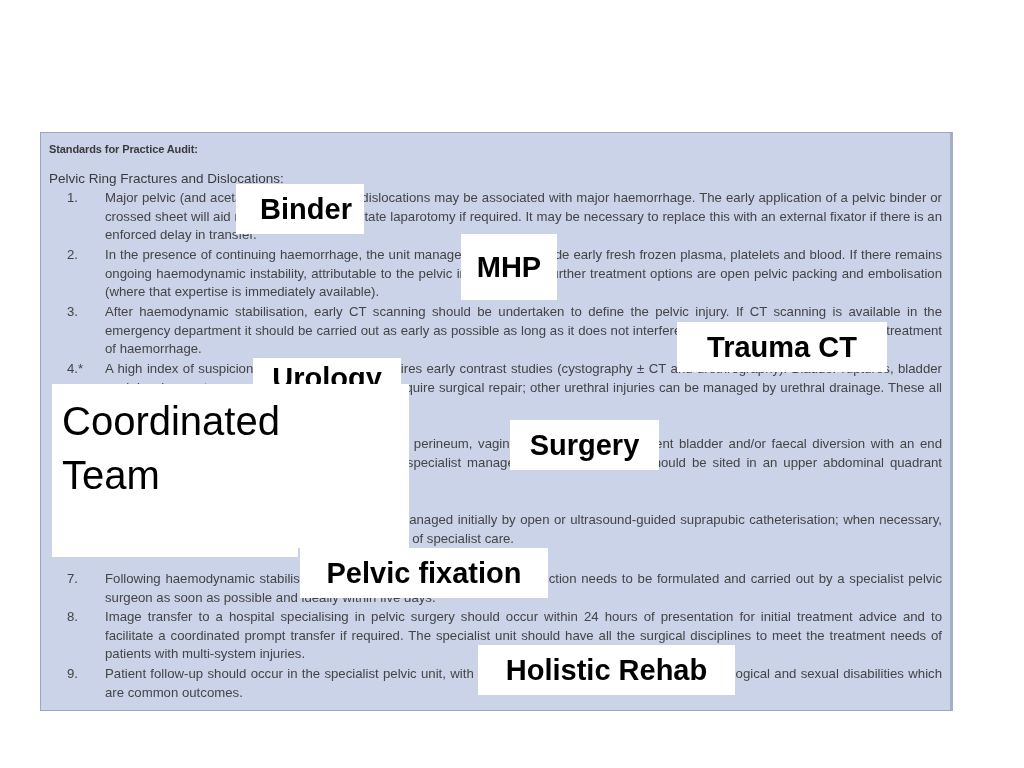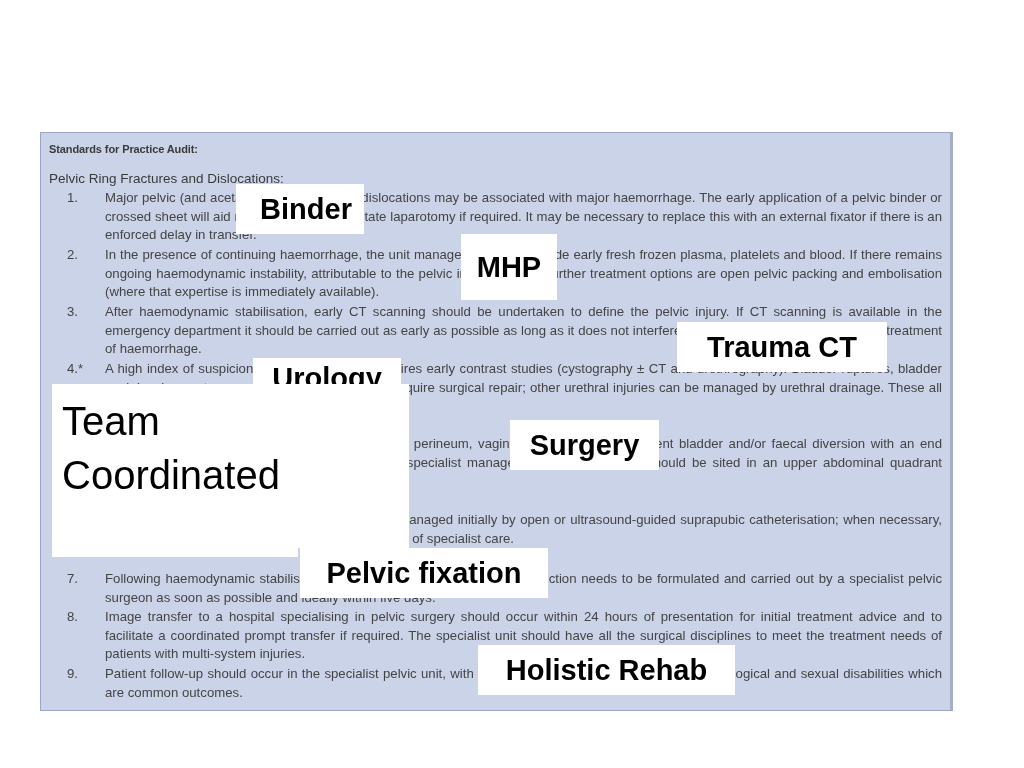--- a/index.html
+++ b/index.html
@@ -58,19 +58,19 @@
   </div>
 </div>
 
 <div class="label" style="left:236px; top:184px; width:128px; height:50px;padding-left:12px;">Binder</div>
 <div class="label" style="left:461px; top:234px; width:96px; height:66px;">MHP</div>
 <div class="label" style="left:677px; top:290px; width:210px; height:50px;margin-top:32px;">Trauma CT</div>
 <div class="label" style="left:253px; top:358px; width:148px; height:50px; align-items:flex-start; padding-top:4px;">Urology</div>
 <div class="label" style="left:510px; top:420px; width:149px; height:50px;">Surgery</div>
 
 <div class="big-label" style="left:52px; top:384px; width:357px; height:164px;">
+  <div>Coordinated</div>
   <div>Team</div>
-  <div>Coordinated</div>
 </div>
 <div style="position:absolute; left:52px; top:546px; width:246px; height:11px; background:#ffffff;"></div>
 
 <div class="label" style="left:300px; top:548px; width:248px; height:50px;">Pelvic fixation</div>
 <div class="label" style="left:478px; top:645px; width:257px; height:50px;">Holistic Rehab</div>
 
 </body></html>

